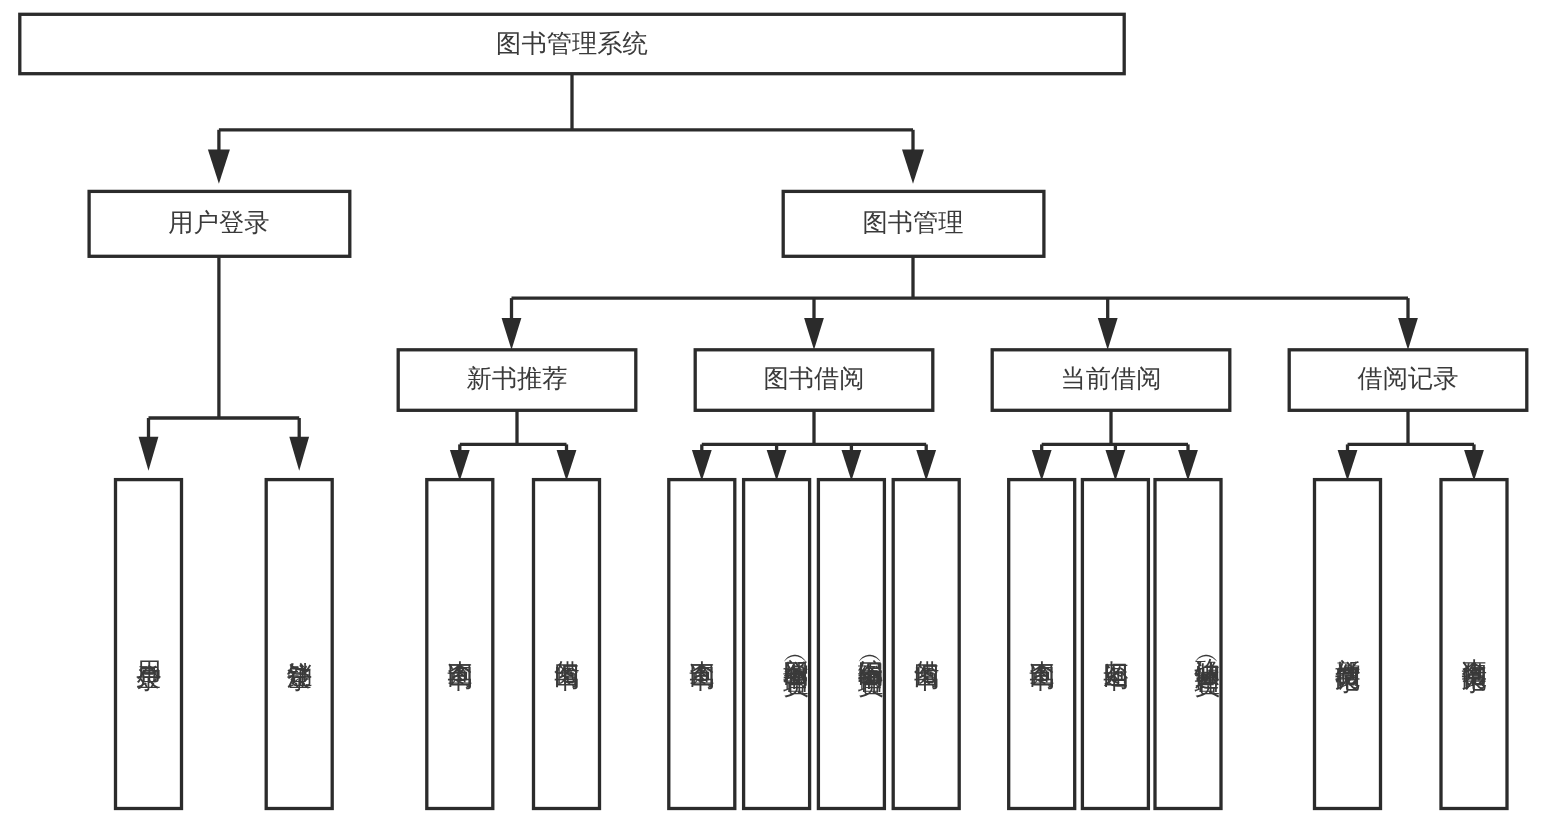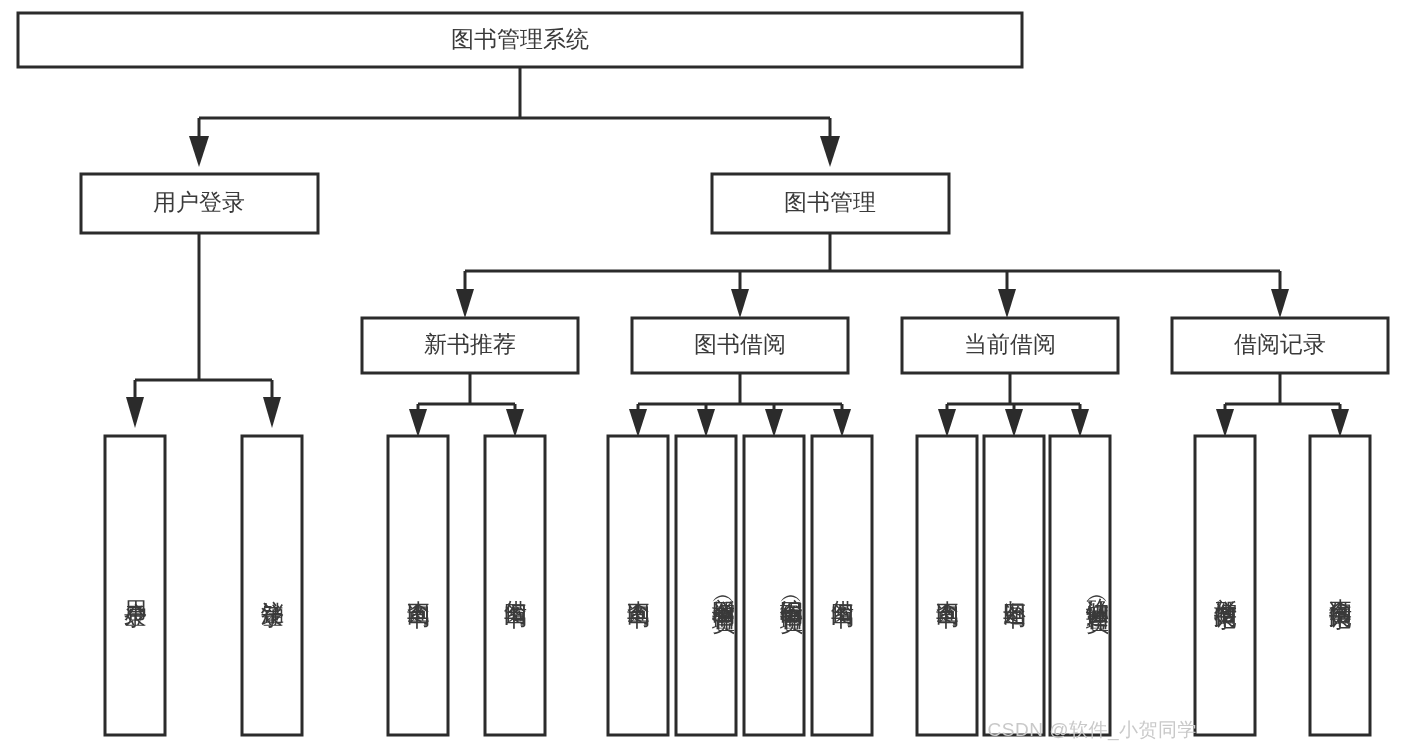--- a/index.html
+++ b/index.html
@@ -230,15 +230,14 @@
   <div class="vlabel" style="left:744px; top:436px; width:60px; height:299px; align-items:flex-start; padding-top:6px; box-sizing:border-box;">编辑图书（管理员）</div>
   <div class="vlabel" style="left:812px; top:436px; width:60px; height:299px;">借阅图书</div>
 
   <div class="vlabel" style="left:917px; top:436px; width:60px; height:299px;">查询图书</div>
   <div class="vlabel" style="left:984px; top:436px; width:60px; height:299px;">归还图书</div>
   <div class="vlabel" style="left:1050px; top:436px; width:60px; height:299px; align-items:flex-start; padding-top:6px; box-sizing:border-box;">确认归还（管理员）</div>
 
   <div class="vlabel" style="left:1195px; top:436px; width:60px; height:299px;">新增借阅记录</div>
   <div class="vlabel" style="left:1310px; top:436px; width:60px; height:299px;">查询借阅记录</div>
 
-  <div id="watermark">CSDN @软件_小贺同学</div>
 
 </div>
 
 </body></html>

